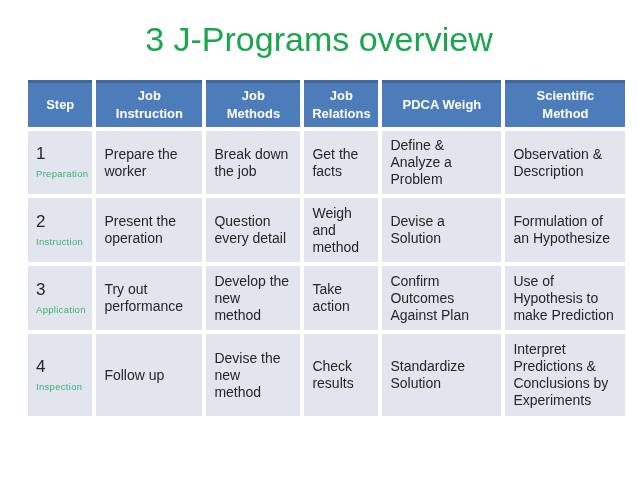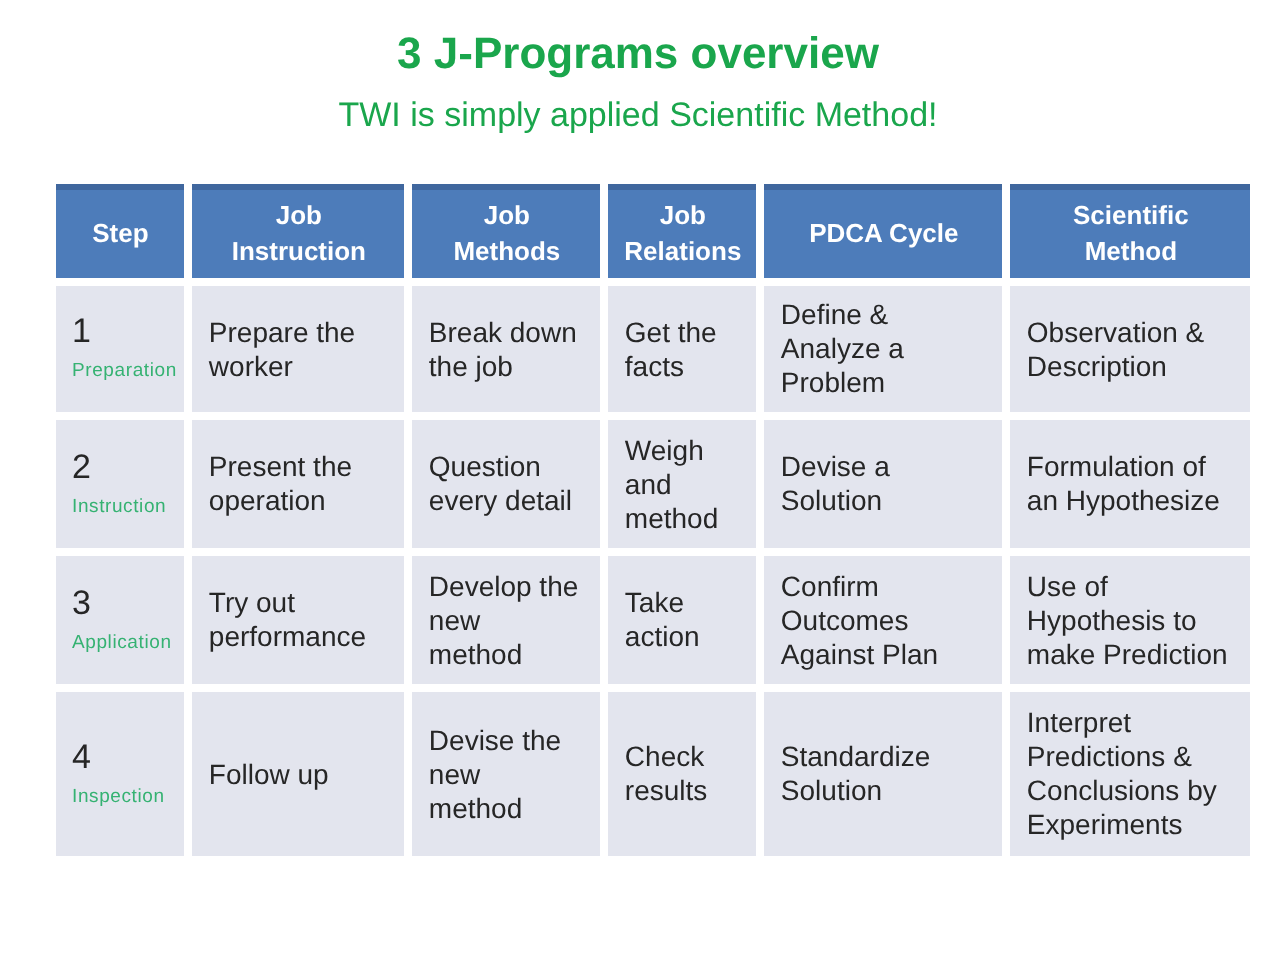--- a/index.html
+++ b/index.html
@@ -10,25 +10,25 @@
   }
   .slide {
     position: relative;
     width: 638px;
     height: 479px;
     background: #ffffff;
     overflow: hidden;
   }
   .slide-title {
     margin: 0;
-    padding-top: 8px;
+    padding-top: 20px;
     text-align: center;
-    font-size: 22px;
+    font-size: 34px;
     line-height: 38px;
-    font-weight: 700;
+    font-weight: 400;
     color: #1aa64c;
   }
   .slide-subtitle {
     margin: 0;
     text-align: center;
     font-size: 17px;
     line-height: 24px;
     font-weight: 400;
     color: #1aa64c;
   }
@@ -82,41 +82,40 @@
   col.c-jm   { width: 94px; }
   col.c-jr   { width: 74px; }
   col.c-pdca { width: 119px; }
   col.c-sm   { width: 120px; }
 </style>
 </head>
 <body>
 
 <div class="slide">
   <h1 class="slide-title">3 J-Programs overview</h1>
-  <h2 class="slide-subtitle">TWI is simply applied Scientific Method!</h2>
 
   <table class="jp-table">
     <colgroup>
       <col class="c-step">
         <col class="c-ji">
         <col class="c-jm">
         <col class="c-jr">
         <col class="c-pdca">
         <col class="c-sm">
     </colgroup>
     <thead>
       <tr>
         <th>Step</th>
         <th>Job
 Instruction</th>
         <th>Job
 Methods</th>
         <th>Job
 Relations</th>
-        <th>PDCA Cycle</th>
+        <th>PDCA Weigh</th>
         <th>Scientific
 Method</th>
       </tr>
     </thead>
     <tbody>
       <tr class="row-1">
         <td class="step-cell">
           <div class="step-number">1</div>
           <div class="step-label">Preparation</div>
         </td>

